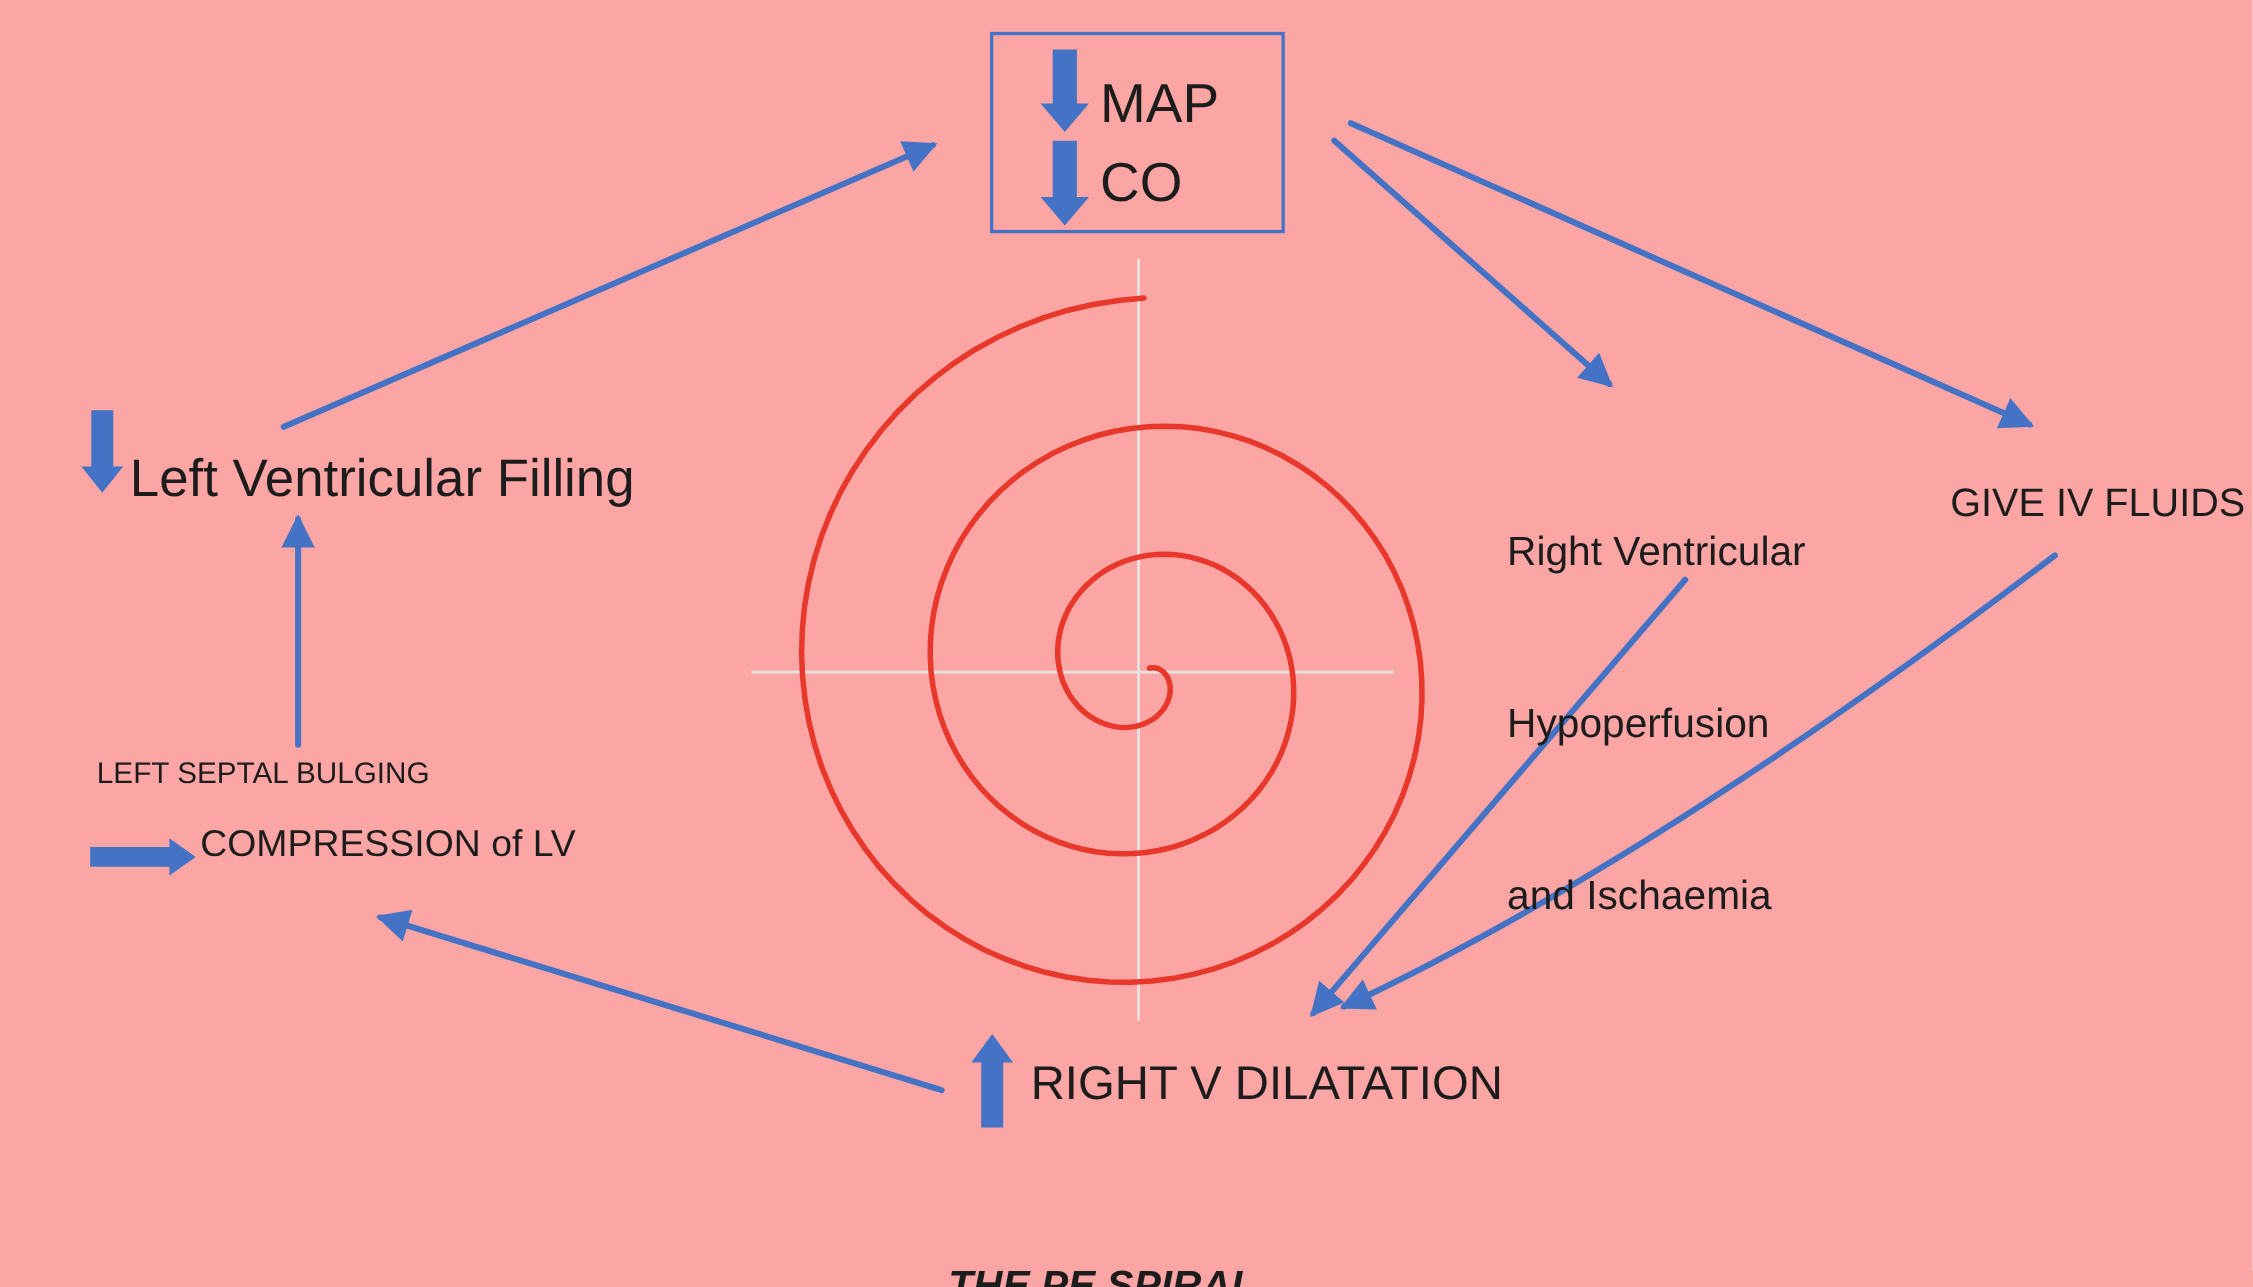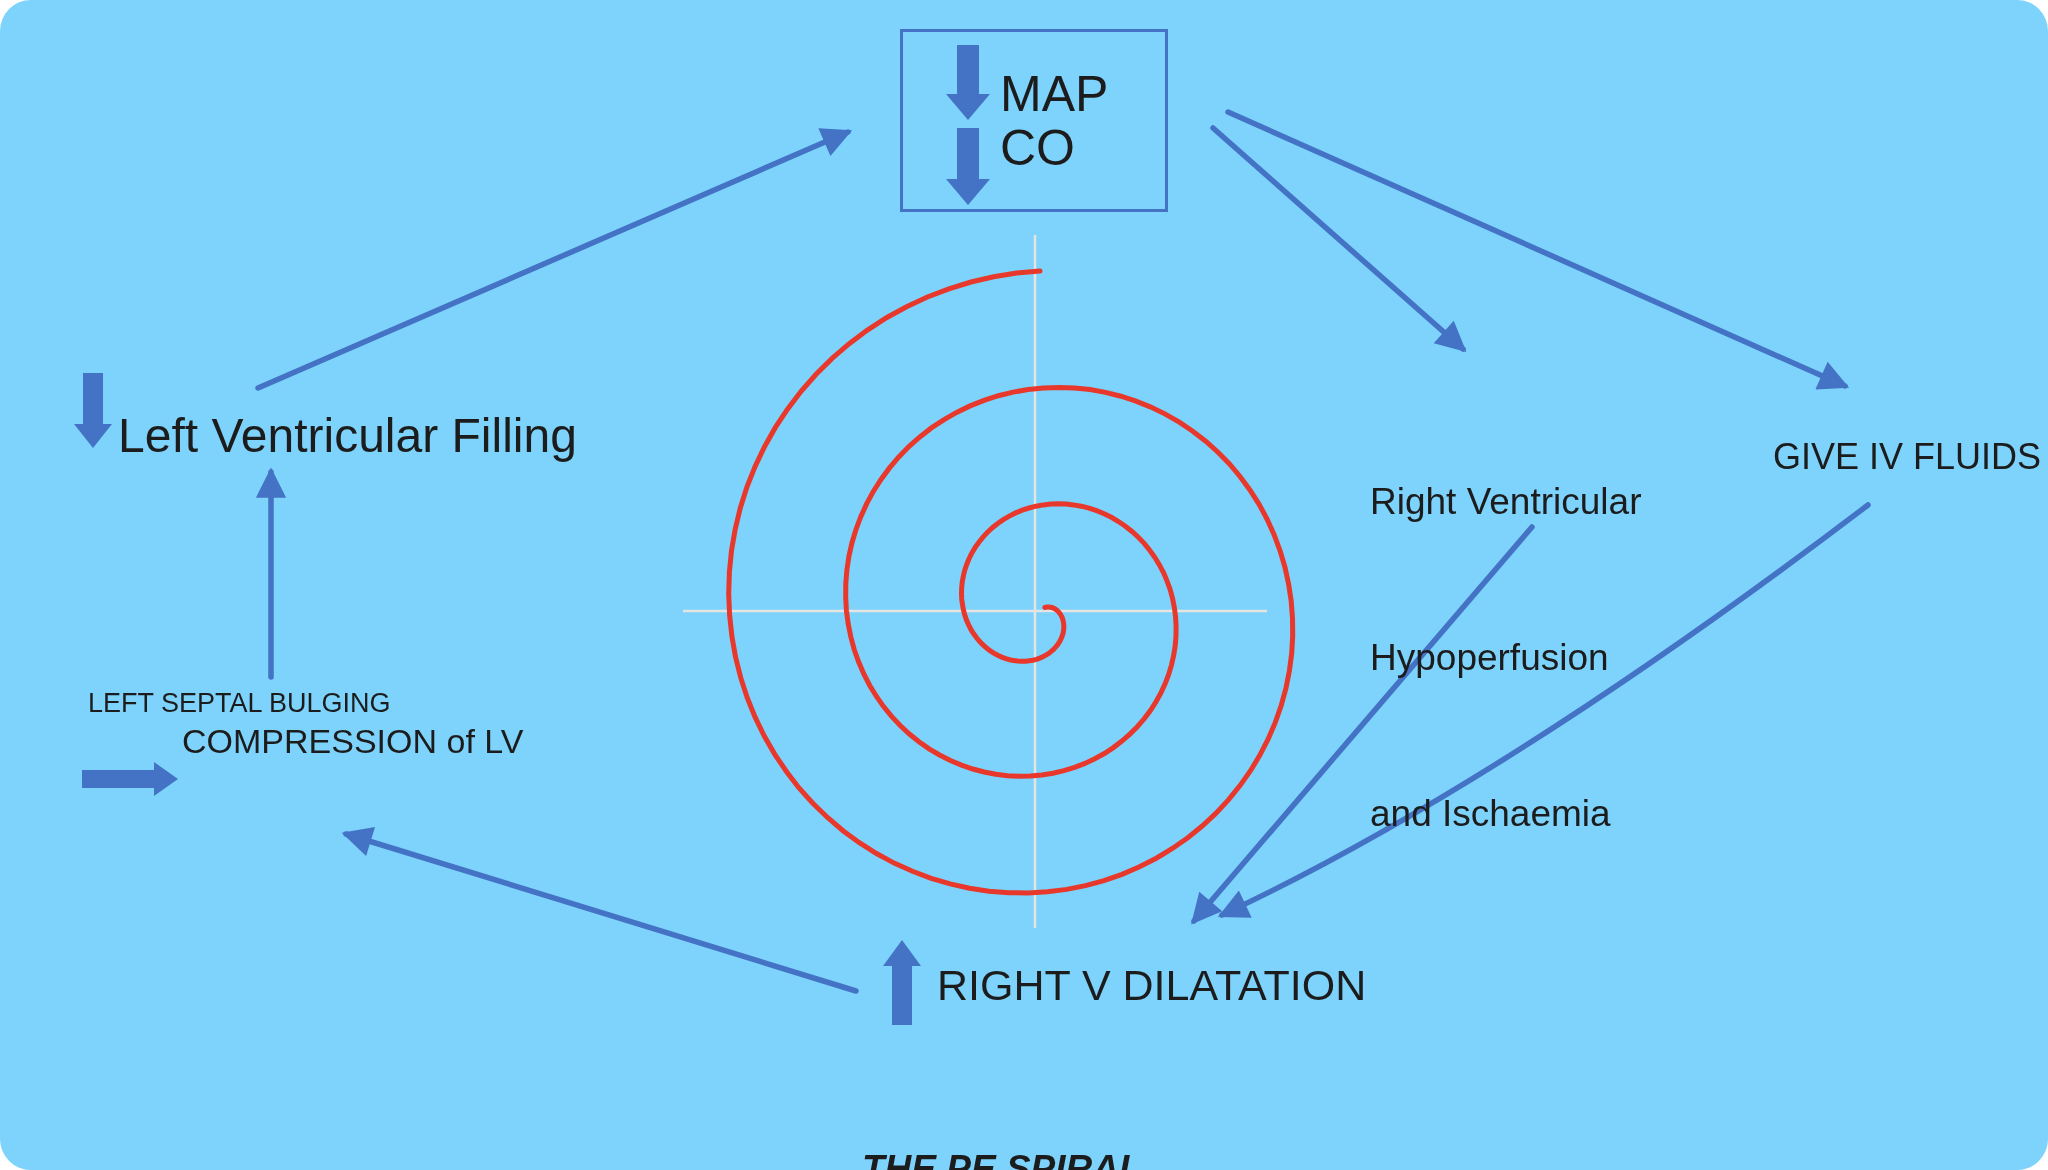--- a/index.html
+++ b/index.html
@@ -1,35 +1,34 @@
 <!DOCTYPE html>
 <html><head>
 <meta charset="utf-8">
 <style>
   html,body{margin:0;padding:0;background:#fff;}
   .canvas{
     position:relative;
     width:2048px;height:1170px;
-    background:#7dd3fc;
+    background:#fca5a5;
     font-family:"Liberation Sans", sans-serif;
     color:#1c1c1c;
     overflow:hidden;
-    border-radius:31px;
   }
   svg.layer{position:absolute;left:0;top:0;width:2048px;height:1170px;}
   .axis{stroke:#e6e3e3;stroke-width:2.5;fill:none;}
   .spiral{fill:none;stroke:#e8382b;stroke-width:5;stroke-linecap:round;}
   .conn{stroke:#4472c4;stroke-width:5.5;fill:none;stroke-linecap:round;}
   .blk{fill:#4472c4;stroke:none;}
   .label{position:absolute;white-space:pre;line-height:1.15;}
   .lbl-map{left:1000px;top:66px;font-size:50px;}
-  .lbl-co{left:1000px;top:120px;font-size:50px;}
+  .lbl-co{left:1000px;top:138px;font-size:50px;}
   .lbl-lvf{left:118px;top:408px;font-size:48px;}
   .lbl-lsb{left:88px;top:688px;font-size:27px;}
-  .lbl-comp{left:182px;top:722px;font-size:34px;}
+  .lbl-comp{left:182px;top:748px;font-size:34px;}
   .lbl-rvh{left:1370px;top:372px;font-size:37px;line-height:52px;}
   .lbl-giv{left:1773px;top:436px;font-size:36px;}
   .lbl-rvd{left:937px;top:951px;font-size:43px;margin-top:10px;}
   .lbl-title{left:862px;top:1148px;font-size:37px;font-weight:bold;font-style:italic;}
   .mapco-box{
     position:absolute;left:900px;top:29px;width:268px;height:183px;
     border:3px solid #4472c4;box-sizing:border-box;background:transparent;
   }
 </style>
 </head>

